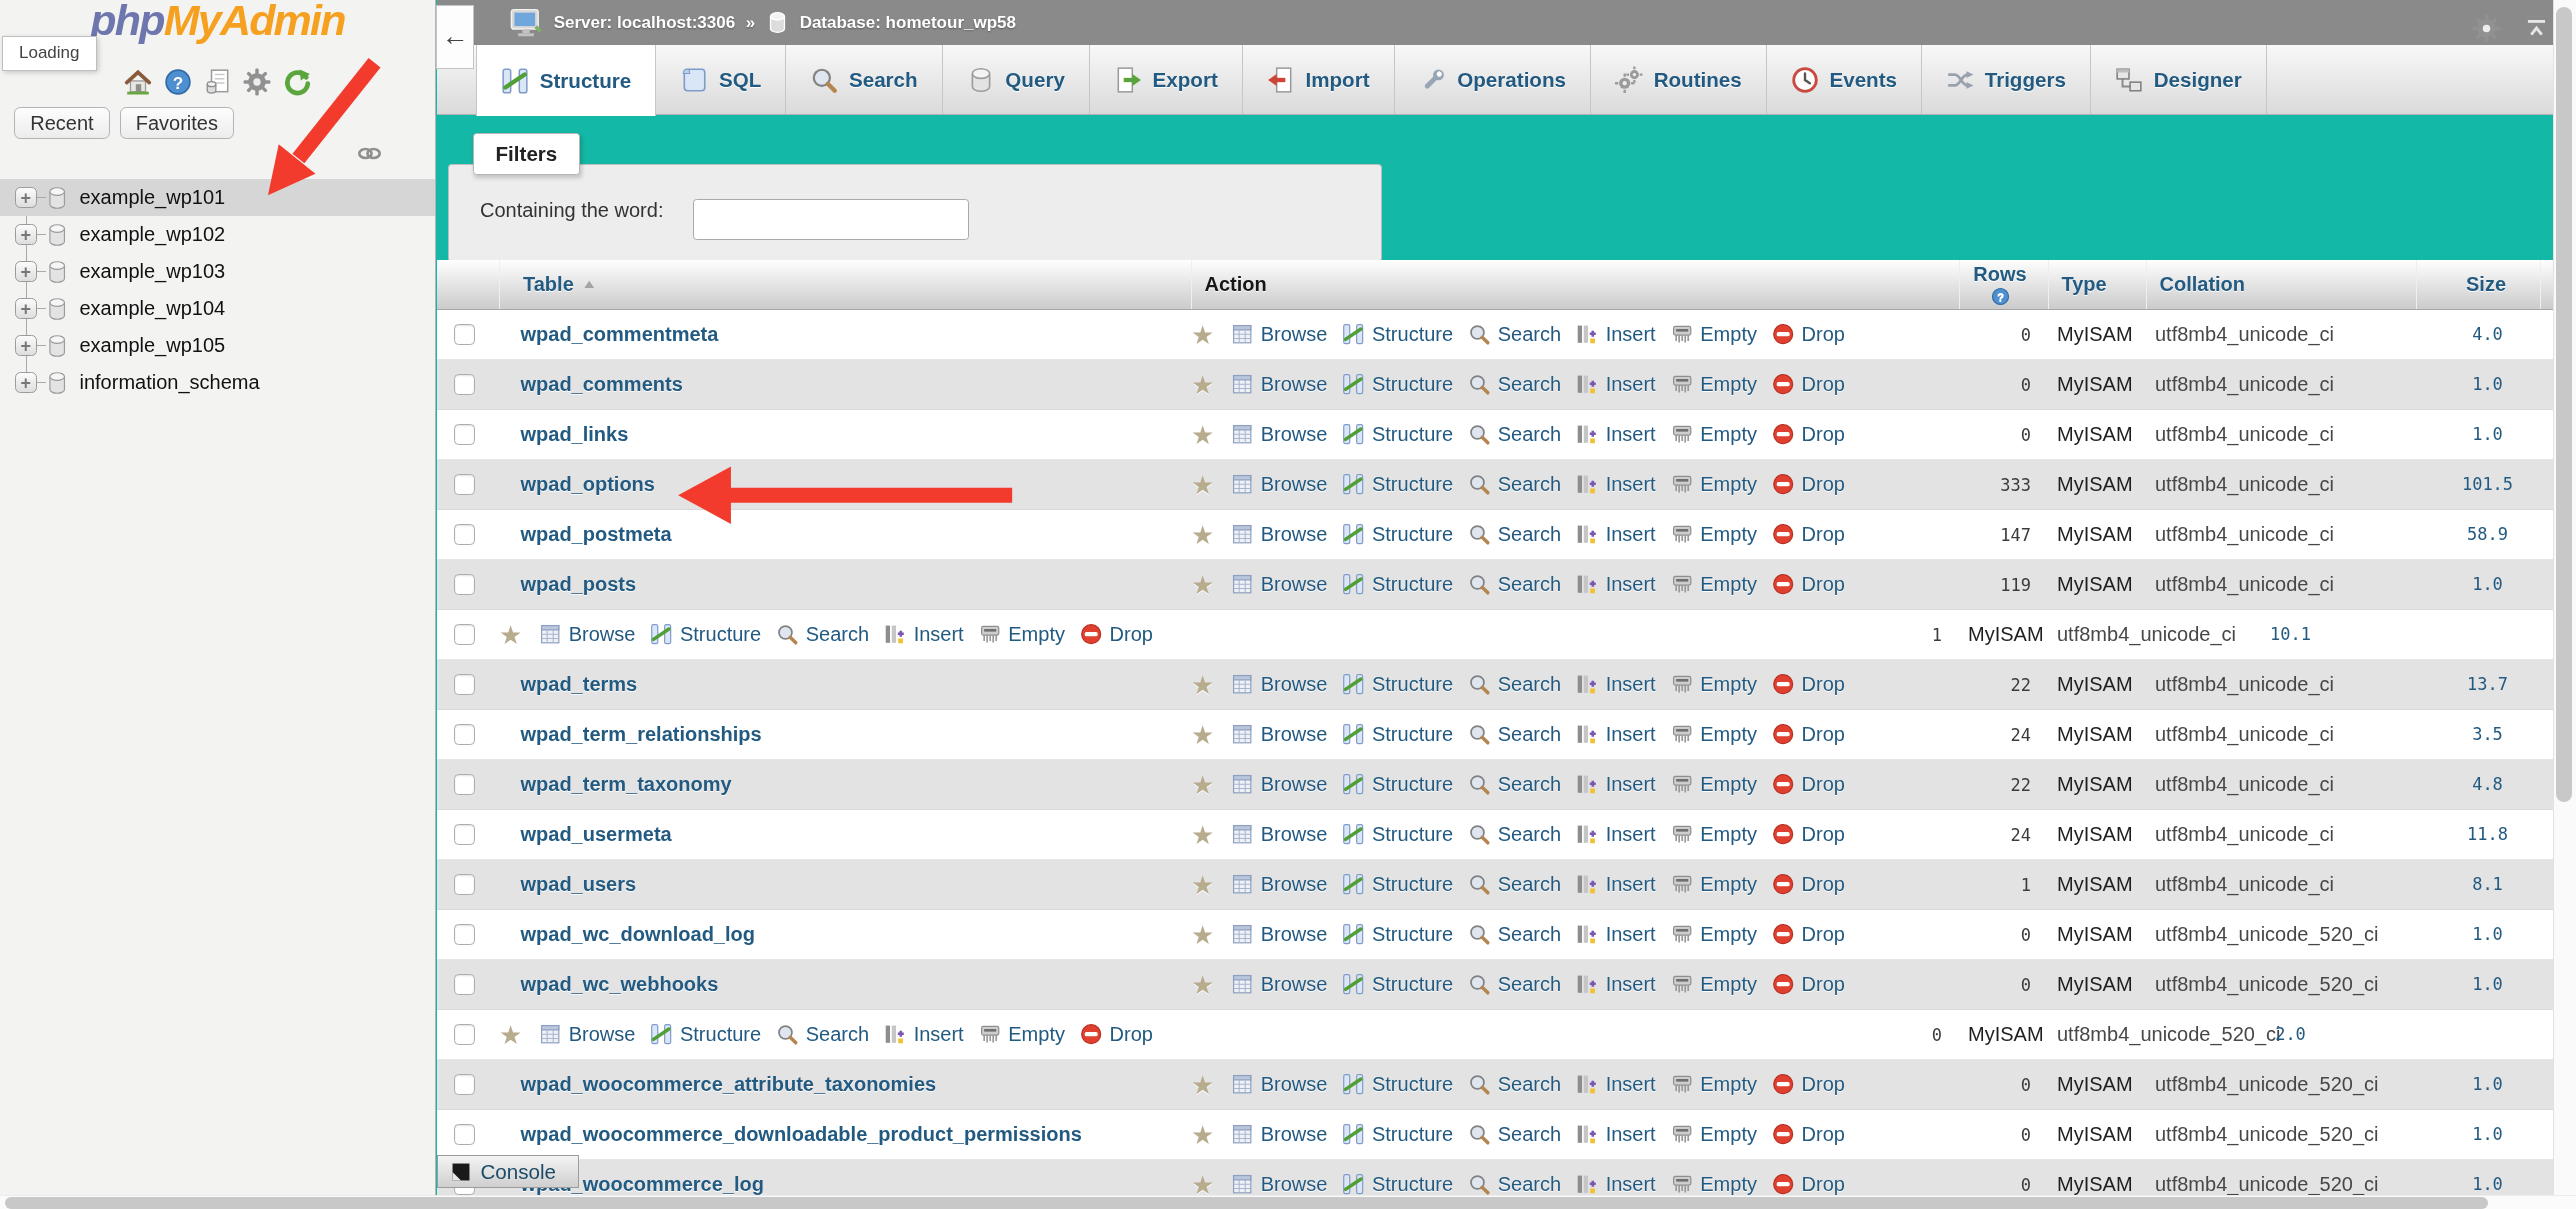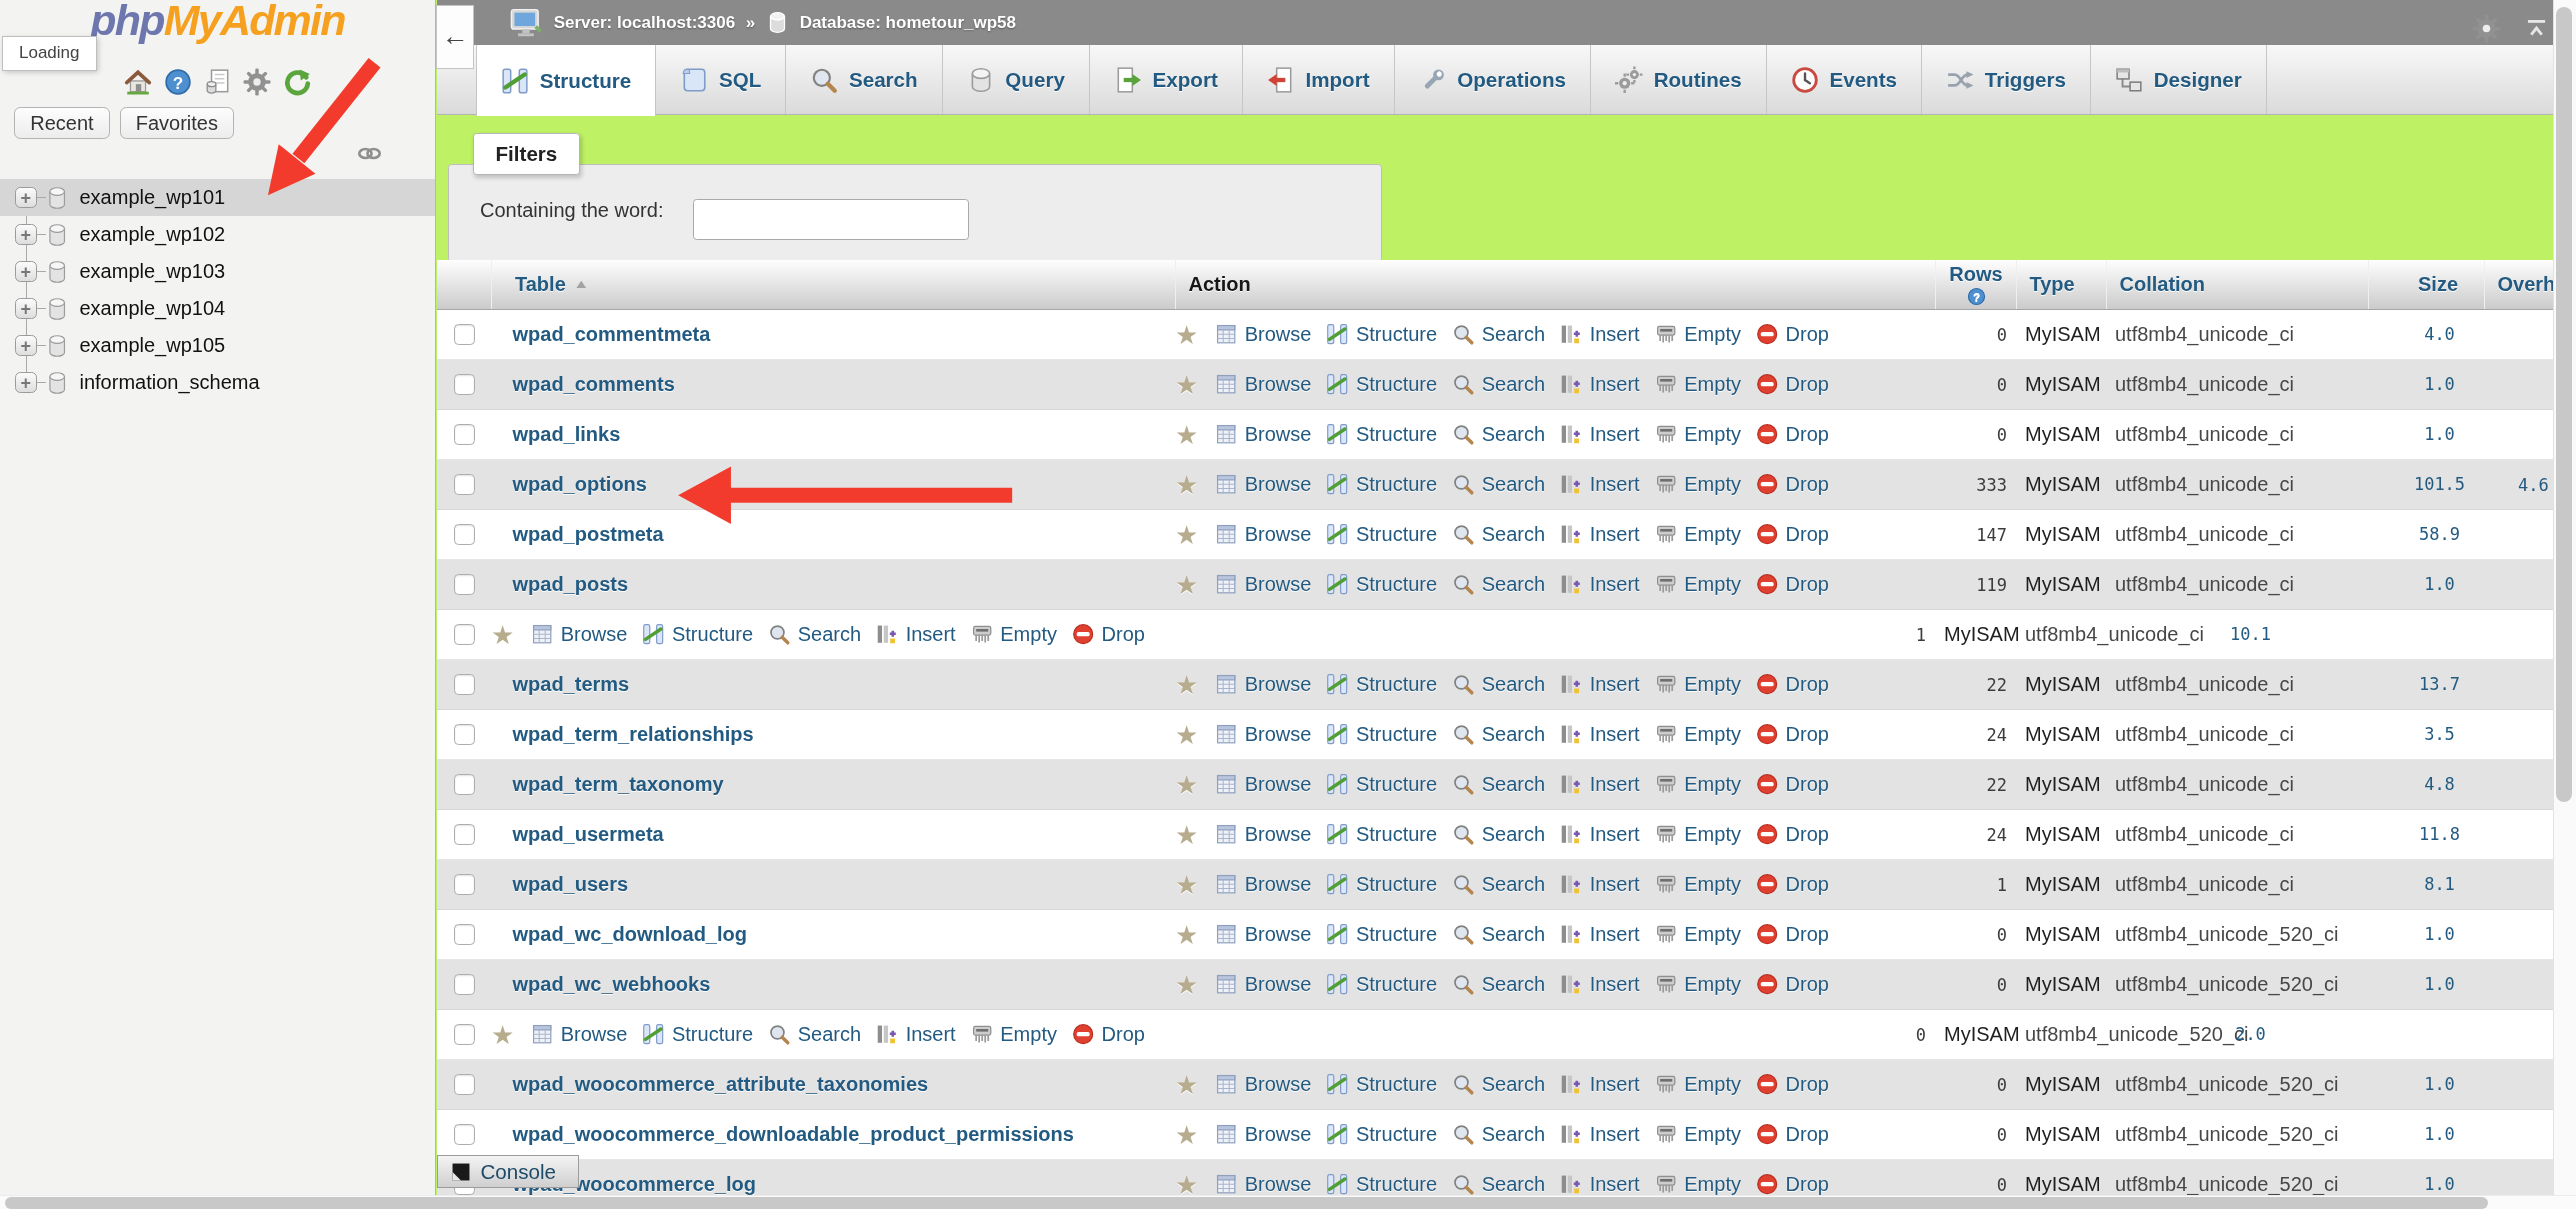--- a/index.html
+++ b/index.html
@@ -1,16 +1,16 @@
 <!DOCTYPE html>
 <html style="font-size:14.3px"><head>
 <meta charset="utf-8">
 <style>
   html,body{margin:0;padding:0;background:#e9e9e9;}
-  .stage{position:relative;width:2576px;height:1209px;background:#bef264;overflow:hidden;
+  .stage{position:relative;width:2576px;height:1209px;background:#14b8a6;overflow:hidden;
          font-family:"Liberation Sans",sans-serif;}
 
   
   .sidebar{position:absolute;left:0;top:0;width:436px;height:1195px;background:#f3f3f2;
            border-right:0.9px solid #b5b5b5;box-sizing:border-box;}
   .loading-badge{position:absolute;left:2px;top:36px;padding:6.3px 16px;background:#fff;
            border:0.9px solid #bfbfbf;box-shadow:1.8px 1.8px 5.4px rgba(0,0,0,.22);font-size:17px;color:#444;z-index:6;text-align:center;}
   .logo{position:absolute;top:-3.6px;left:0;width:100%;text-align:center;font-size:43px;font-weight:bold;
         font-style:italic;letter-spacing:-1.8px;}
   .logo .p1{color:#6d77ae;} .logo .p2{color:#f6a020;}
@@ -61,21 +61,21 @@
        font-weight:bold;color:#222;}
   .filters-box{position:absolute;left:448px;top:164px;width:934px;height:98px;background:#ededed;
        border:0.9px solid #bdbdbd;border-radius:3.6px;box-sizing:border-box;}
   .filters-row{position:absolute;left:480px;top:199px;display:flex;align-items:flex-start;gap:30px;
        font-size:20px;color:#333;z-index:2;}
   .filter-input{width:276px;height:41px;border:0.9px solid #a9a9a9;border-radius:3.6px;font-size:20px;
        padding:0 10.7px;box-sizing:border-box;background:#fff;font-family:"Liberation Sans",sans-serif;}
 
   
   .table-wrap{position:absolute;left:437px;top:260px;width:2116px;height:935px;overflow:hidden;font-size:20px;}
-  .thead,.trow{display:grid;grid-template-columns:54px 684px 760px 81px 90px 262px 116px 1fr;height:50px;}
+  .thead,.trow{display:grid;grid-template-columns:54px 684px 760px 81px 90px 262px 116px 1fr;height:50px;gap:8px;}
   .thead{background:linear-gradient(#fefefe,#cbcbcb);border-bottom:0.9px solid #a6a6a6;box-sizing:border-box;}
   .th{display:flex;align-items:center;font-weight:bold;color:#235a81;text-shadow:0 0.9px 0 #fff;
       padding-left:12.5px;border-left:1.8px solid #efefef;overflow:hidden;white-space:nowrap;box-sizing:border-box;}
   .th:first-child{border-left:none;}
   .th.action-h{color:#161616;}
   .th.rows-h{flex-direction:column;justify-content:center;gap:0.9px;padding-left:0;align-items:center;}
   .th.center{justify-content:center;padding-left:0;}
   .sort-icon{width:12.5px;height:10.7px;margin-left:9px;}
   .help-badge{width:19px;height:19px;}
   .trow{align-items:center;background:#fff;border-bottom:0.9px solid #e6e6e6;box-sizing:border-box;}

